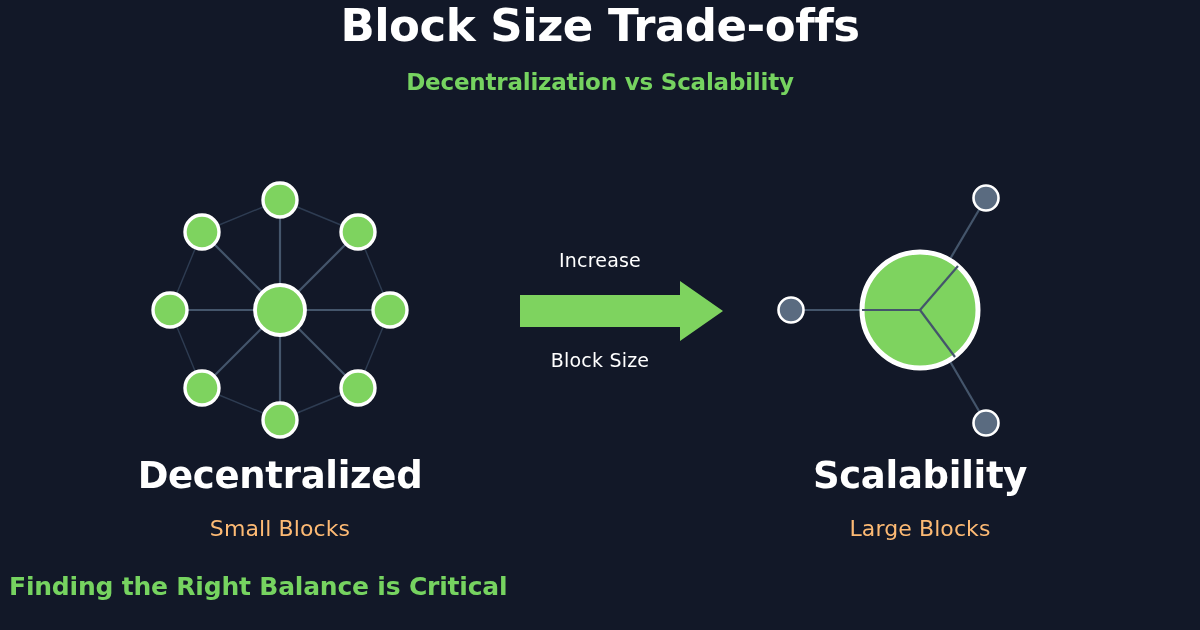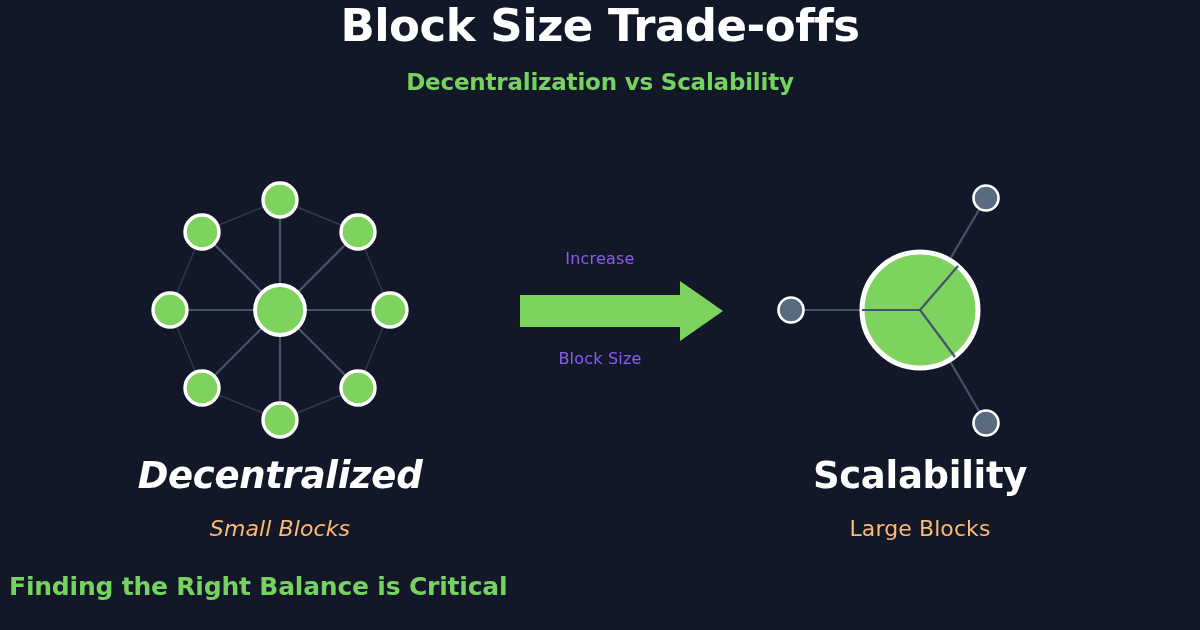--- a/index.html
+++ b/index.html
@@ -49,35 +49,35 @@
     left: 0;
     top: 0;
   }
 
   
   .arrow-label {
     position: absolute;
     width: 240px;
     text-align: center;
     left: 480px;
-    font-size: 16px;
-    color: #8b5cf6;
+    font-size: 19px;
+    color: #ffffff;
     letter-spacing: 0.2px;
   }
   .arrow-label.top  { top: 249px; }
   .arrow-label.bot  { top: 349px; }
 
   
   .caption {
     position: absolute;
     width: 420px;
     text-align: center;
     top: 455px;
   }
-  .caption.left  { left: 70px; font-style: italic; }
+  .caption.left  { left: 70px; }
   .caption.right { left: 710px; }
   .caption-title {
     margin: 0;
     font-size: 37px;
     font-weight: bold;
     color: #ffffff;
     letter-spacing: -0.3px;
     line-height: 1.15;
   }
   .caption-sub {

